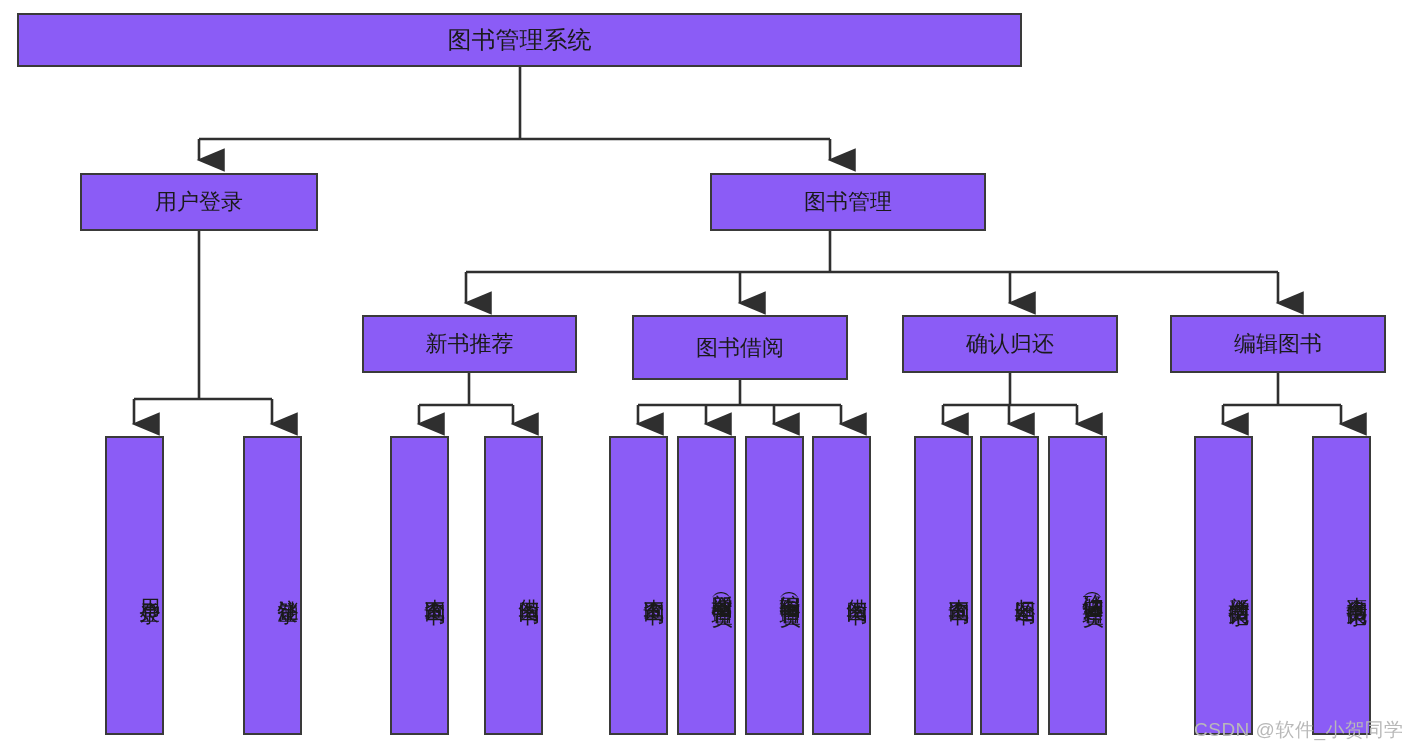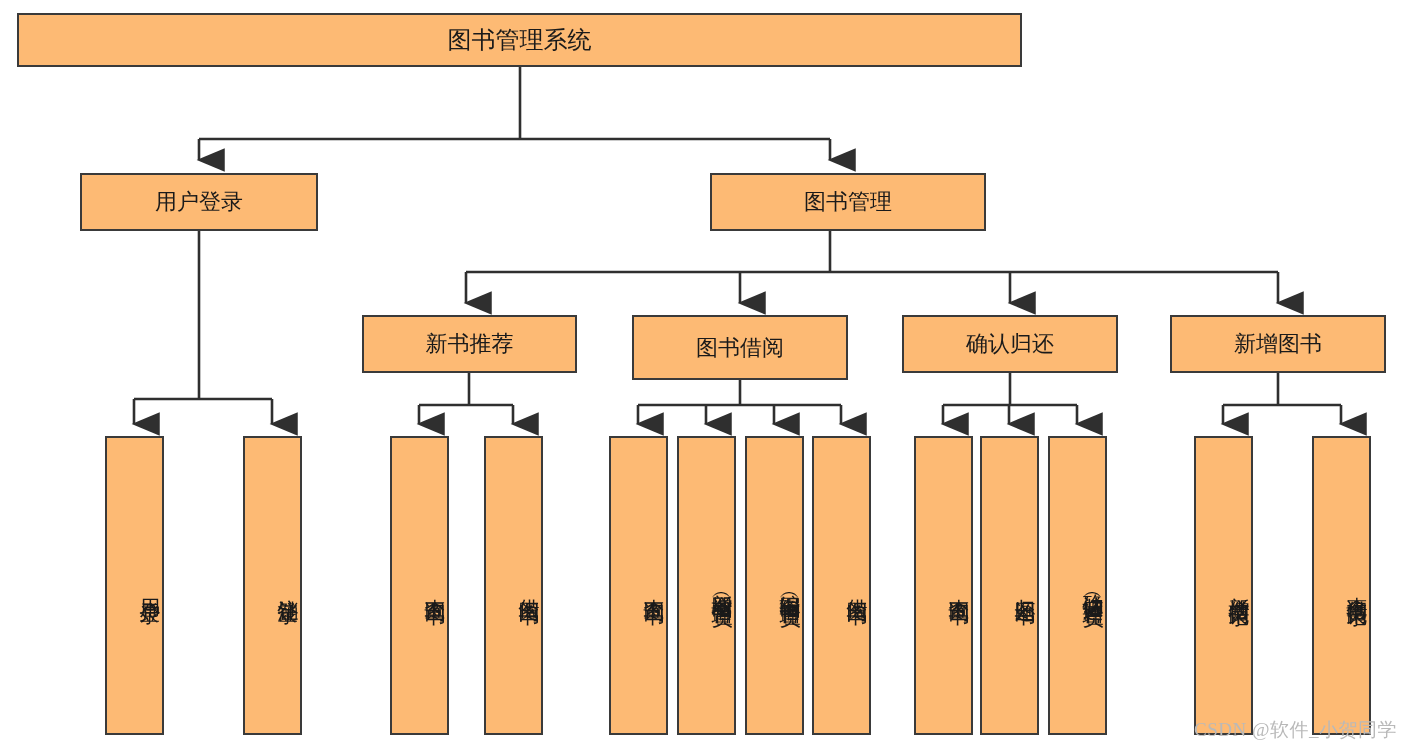--- a/index.html
+++ b/index.html
@@ -16,21 +16,21 @@
   }
   #wires{
     position:absolute;
     left:0;top:0;
     width:1405px;height:747px;
     pointer-events:none;
   }
   .node{
     position:absolute;
     box-sizing:border-box;
-    background:#fdba74;
+    background:#8b5cf6;
     border:2px solid #3a3a3a;
     display:flex;
     align-items:center;
     justify-content:center;
     color:#1a1a1a;
     line-height:1.15;
     z-index:2;
   }
   .node.root{ font-size:24px; }
   .node.lvl1{ font-size:22px; }
@@ -130,21 +130,21 @@
   <div class="node lvl2" style="left:362px;top:315px;width:215px;height:58px;font-family:Liberation Serif, serif;">
     <span>新书推荐</span>
   </div>
   <div class="node lvl2" style="left:632px;top:315px;width:216px;height:65px;">
     <span>图书借阅</span>
   </div>
   <div class="node lvl2" style="left:902px;top:315px;width:216px;height:58px;">
     <span>确认归还</span>
   </div>
   <div class="node lvl2" style="left:1170px;top:315px;width:216px;height:58px;">
-    <span>新增图书</span>
+    <span>编辑图书</span>
   </div>
 
   <div class="node leaf" style="left:105px;top:436px;width:59px;height:299px;">
     <span class="vtext">用户登录</span>
   </div>
   <div class="node leaf" style="left:243px;top:436px;width:59px;height:299px;">
     <span class="vtext">注销登录</span>
   </div>
 
   <div class="node leaf" style="left:390px;top:436px;width:59px;height:299px;">
@@ -177,15 +177,15 @@
     <span class="vtext">确认归还（管理员）</span>
   </div>
 
   <div class="node leaf" style="left:1194px;top:436px;width:59px;height:299px;">
     <span class="vtext">新增借阅记录</span>
   </div>
   <div class="node leaf" style="left:1312px;top:436px;width:59px;height:299px;">
     <span class="vtext">查询借阅记录</span>
   </div>
 
-  <div class="watermark" style="left:1194px;top:717px;font-family:Liberation Serif, serif;">CSDN @软件_小贺同学</div>
+  <div class="watermark" style="left:1194px;top:717px;">CSDN @软件_小贺同学</div>
 
 </div>
 
 </body></html>

